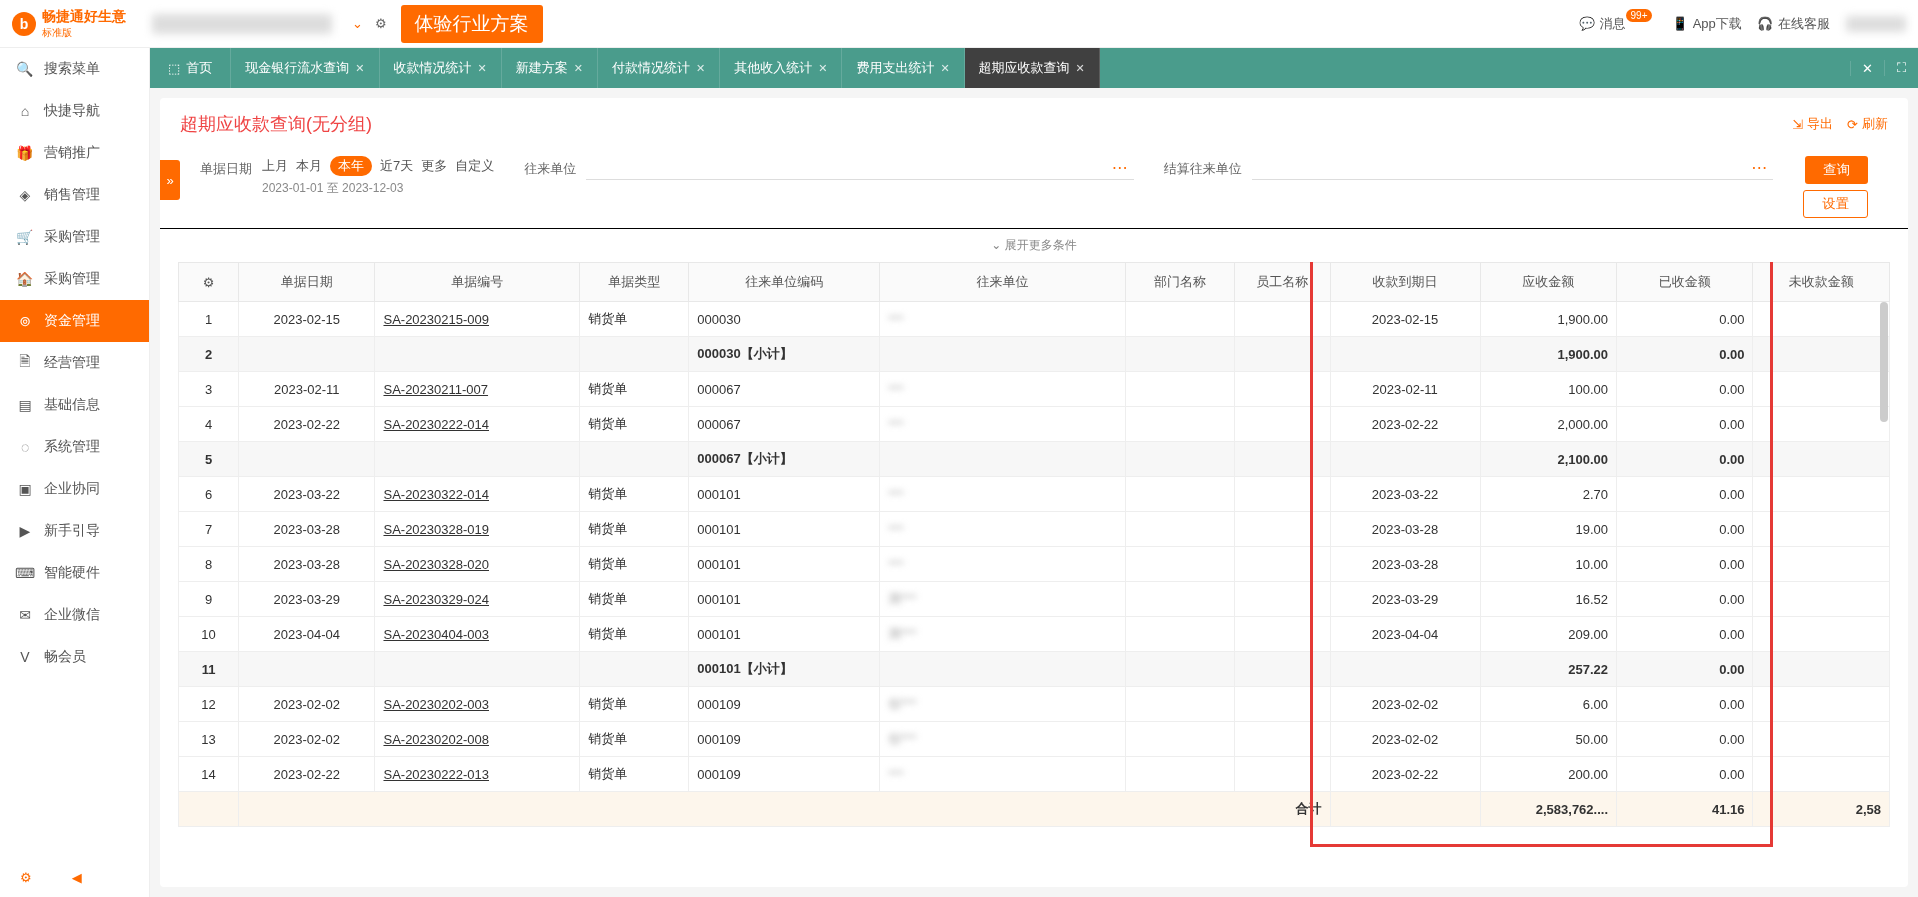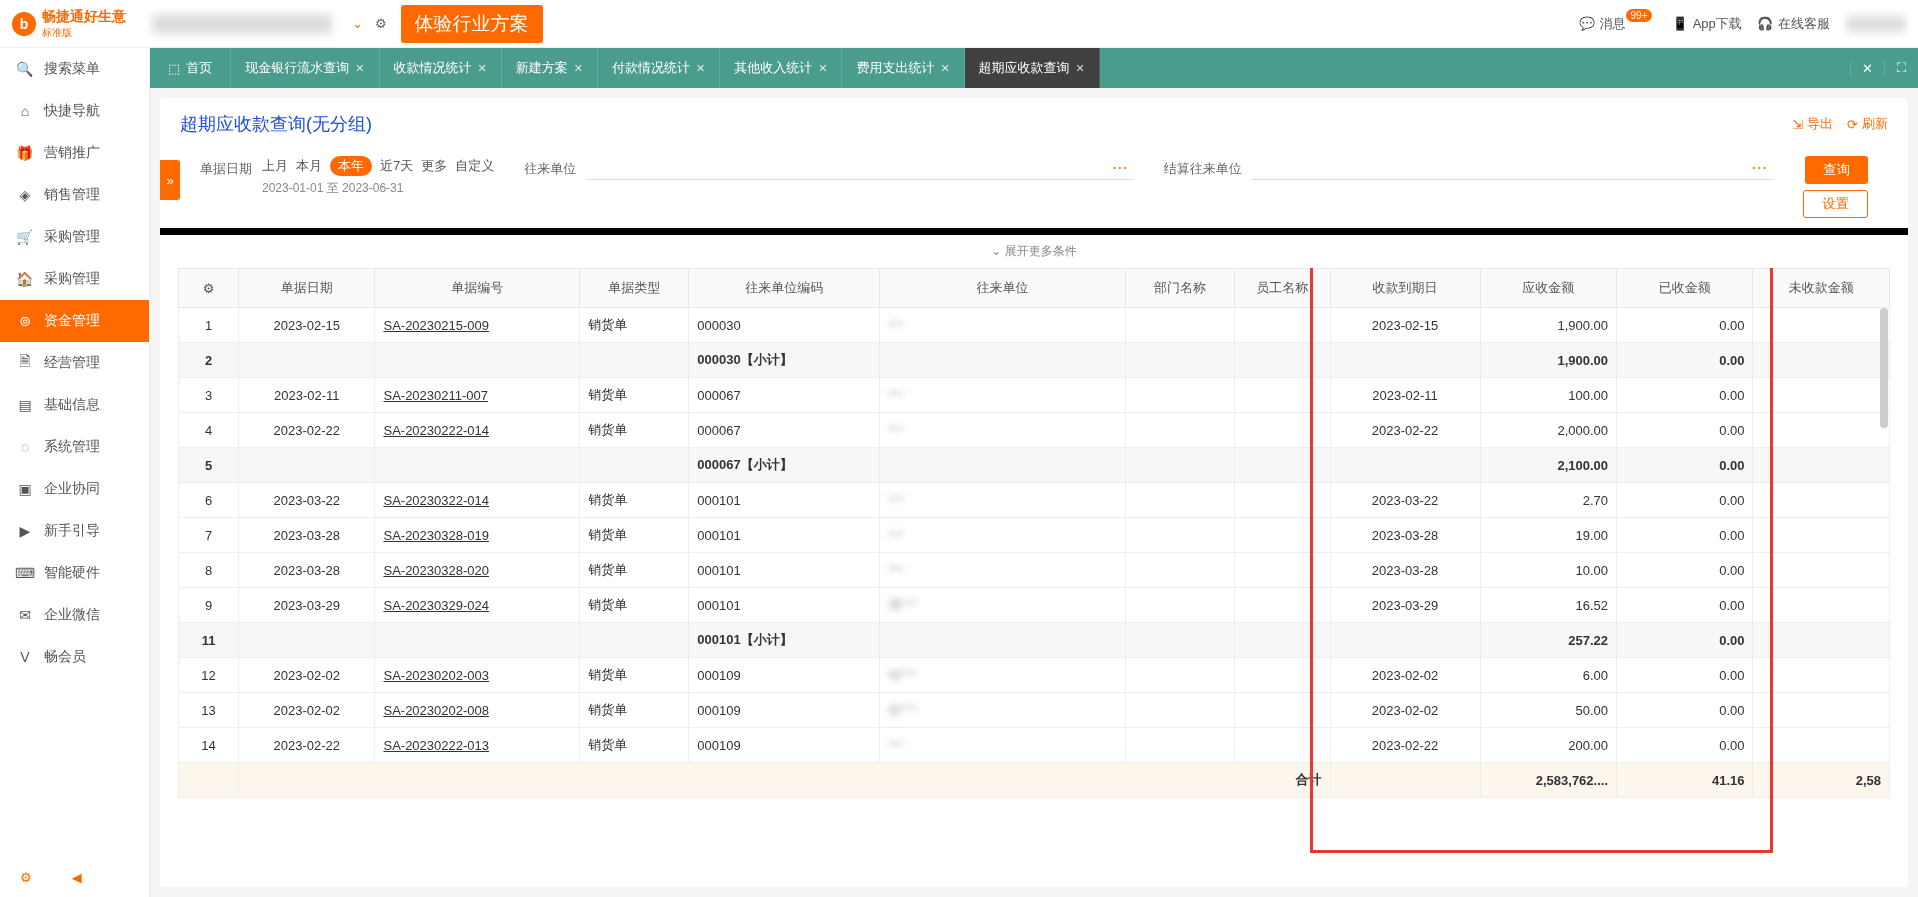--- a/index.html
+++ b/index.html
@@ -39,42 +39,42 @@
 .tab { padding: 0 14px; display: flex; align-items: center; gap: 6px; cursor: pointer; font-size: 13px; border-right: 1px solid rgba(255,255,255,0.15); }
 .tab.home { padding: 0 18px; }
 .tab.active { background: #404040; }
 .tab-close { font-size: 11px; opacity: 0.8; cursor: pointer; }
 .tabs-right { margin-left: auto; display: flex; align-items: center; }
 .tab-action { width: 34px; display: flex; align-items: center; justify-content: center; cursor: pointer; border-left: 1px solid rgba(255,255,255,0.15); }
 
 
 .content { flex: 1; margin: 10px; background: #fff; border-radius: 4px; display: flex; flex-direction: column; min-height: 0; }
 .content-header { display: flex; align-items: center; padding: 14px 20px; }
-.page-title { font-size: 18px; color: #1d4ed8; }
+.page-title { font-size: 18px; color: #ef4444; }
 .content-header-right { margin-left: auto; display: flex; gap: 14px; }
 .link-action { color: #ff6a00; cursor: pointer; display: flex; align-items: center; gap: 4px; font-size: 13px; }
 
 
 .filter-wrap { display: flex; align-items: flex-start; padding: 6px 0 0 0; }
 .collapse-handle { width: 20px; height: 40px; background: #ff6a00; color: #fff; display: flex; align-items: center; justify-content: center; cursor: pointer; border-radius: 0 3px 3px 0; margin-top: 4px; }
 .filter-body { flex: 1; padding: 0 20px; }
 .filter-row { display: flex; align-items: flex-start; gap: 30px; }
 .filter-group { display: flex; align-items: flex-start; gap: 10px; }
 .filter-label { color: #666; padding-top: 4px; }
 .date-quick { display: flex; gap: 8px; align-items: center; flex-wrap: wrap; text-align: right; }
 .date-quick span { cursor: pointer; color: #555; }
 .date-quick .pill-active { background: #ff6a00; color: #fff; border-radius: 10px; padding: 1px 8px; }
 .date-range { color: #888; font-size: 12px; margin-top: 4px; }
 .filter-input-wrap { flex: 1; display: flex; align-items: center; border-bottom: 1px solid #ddd; min-width: 200px; }
 .filter-input-wrap input { border: none; outline: none; flex: 1; padding: 4px 0; font-size: 13px; }
 .filter-more { color: #ff6a00; cursor: pointer; font-size: 16px; padding: 0 6px; }
 .filter-actions { display: flex; flex-direction: column; gap: 6px; padding-right: 20px; align-items: flex-end; }
 .btn-search { background: #ff6a00; color: #fff; border: none; padding: 5px 18px; border-radius: 3px; cursor: pointer; }
 .btn-outline { background: #fff; color: #ff6a00; border: 1px solid #ff6a00; padding: 4px 18px; border-radius: 3px; cursor: pointer; }
-.expand-more { text-align: center; padding: 8px; color: #888; cursor: pointer; font-size: 12px; border-top: 7px solid #000000; margin-top: 10px; }
+.expand-more { text-align: center; padding: 8px; color: #888; cursor: pointer; font-size: 12px; border-top: 1px solid #000000; margin-top: 10px; }
 
 
 .table-wrap { flex: 1; overflow: auto; position: relative; padding: 0 18px; }
 .data-table { width: 100%; border-collapse: collapse; font-size: 13px; }
 .data-table th { background: #fafafa; border: 1px solid #e8e8e8; padding: 10px 8px; font-weight: normal; color: #555; text-align: center; position: sticky; top: 0; }
 .data-table td { border: 1px solid #eee; padding: 8px 8px; color: #333; }
 .row-subtotal td { background: #f7f7f7 !important; font-weight: bold; }
 .row-total td { background: #fdf6ec !important; font-weight: bold; }
 .col-idx { text-align: center; width: 44px; }
 .col-date { text-align: center; width: 100px; }
@@ -262,21 +262,21 @@
               <span class="filter-label">单据日期</span>
               <div>
                 <div class="date-quick" id="date-quick">
                     <span>上月</span>
                     <span>本月</span>
                     <span class="pill-active">本年</span>
                     <span>近7天</span>
                     <span>更多</span>
                     <span>自定义</span>
                   </div>
-                <div class="date-range">2023-01-01 至 2023-06-31</div>
+                <div class="date-range">2023-01-01 至 2023-12-03</div>
               </div>
             </div>
             <div class="filter-group" style="flex:1">
               <span class="filter-label">往来单位</span>
               <div class="filter-input-wrap">
                 <input type="text" style="">
                 <span class="filter-more">⋯</span>
               </div>
             </div>
             <div class="filter-group" style="flex:1">
@@ -436,20 +436,34 @@
     <td class="col-type">销货单</td>
     <td class="col-code">000101</td>
     <td class="col-unit"><span class="blur-cell">测***</span></td>
     <td class="col-dept"></td>
     <td class="col-emp"></td>
     <td class="col-due">2023-03-29</td>
     <td class="col-amt">16.52</td>
     <td class="col-amt">0.00</td>
     <td class="col-amt"></td>
               </tr>
+              <tr>
+    <td class="col-idx">10</td>
+    <td class="col-date">2023-04-04</td>
+    <td class="col-docno"><a>SA-20230404-003</a></td>
+    <td class="col-type">销货单</td>
+    <td class="col-code">000101</td>
+    <td class="col-unit"><span class="blur-cell">测***</span></td>
+    <td class="col-dept"></td>
+    <td class="col-emp"></td>
+    <td class="col-due">2023-04-04</td>
+    <td class="col-amt">209.00</td>
+    <td class="col-amt">0.00</td>
+    <td class="col-amt"></td>
+              </tr>
               <tr class="row-subtotal">
     <td class="col-idx">11</td>
     <td class="col-date"></td>
     <td class="col-docno"></td>
     <td class="col-type"></td>
     <td class="col-code">000101【小计】</td>
     <td class="col-unit"></td>
     <td class="col-dept"></td>
     <td class="col-emp"></td>
     <td class="col-due"></td>

